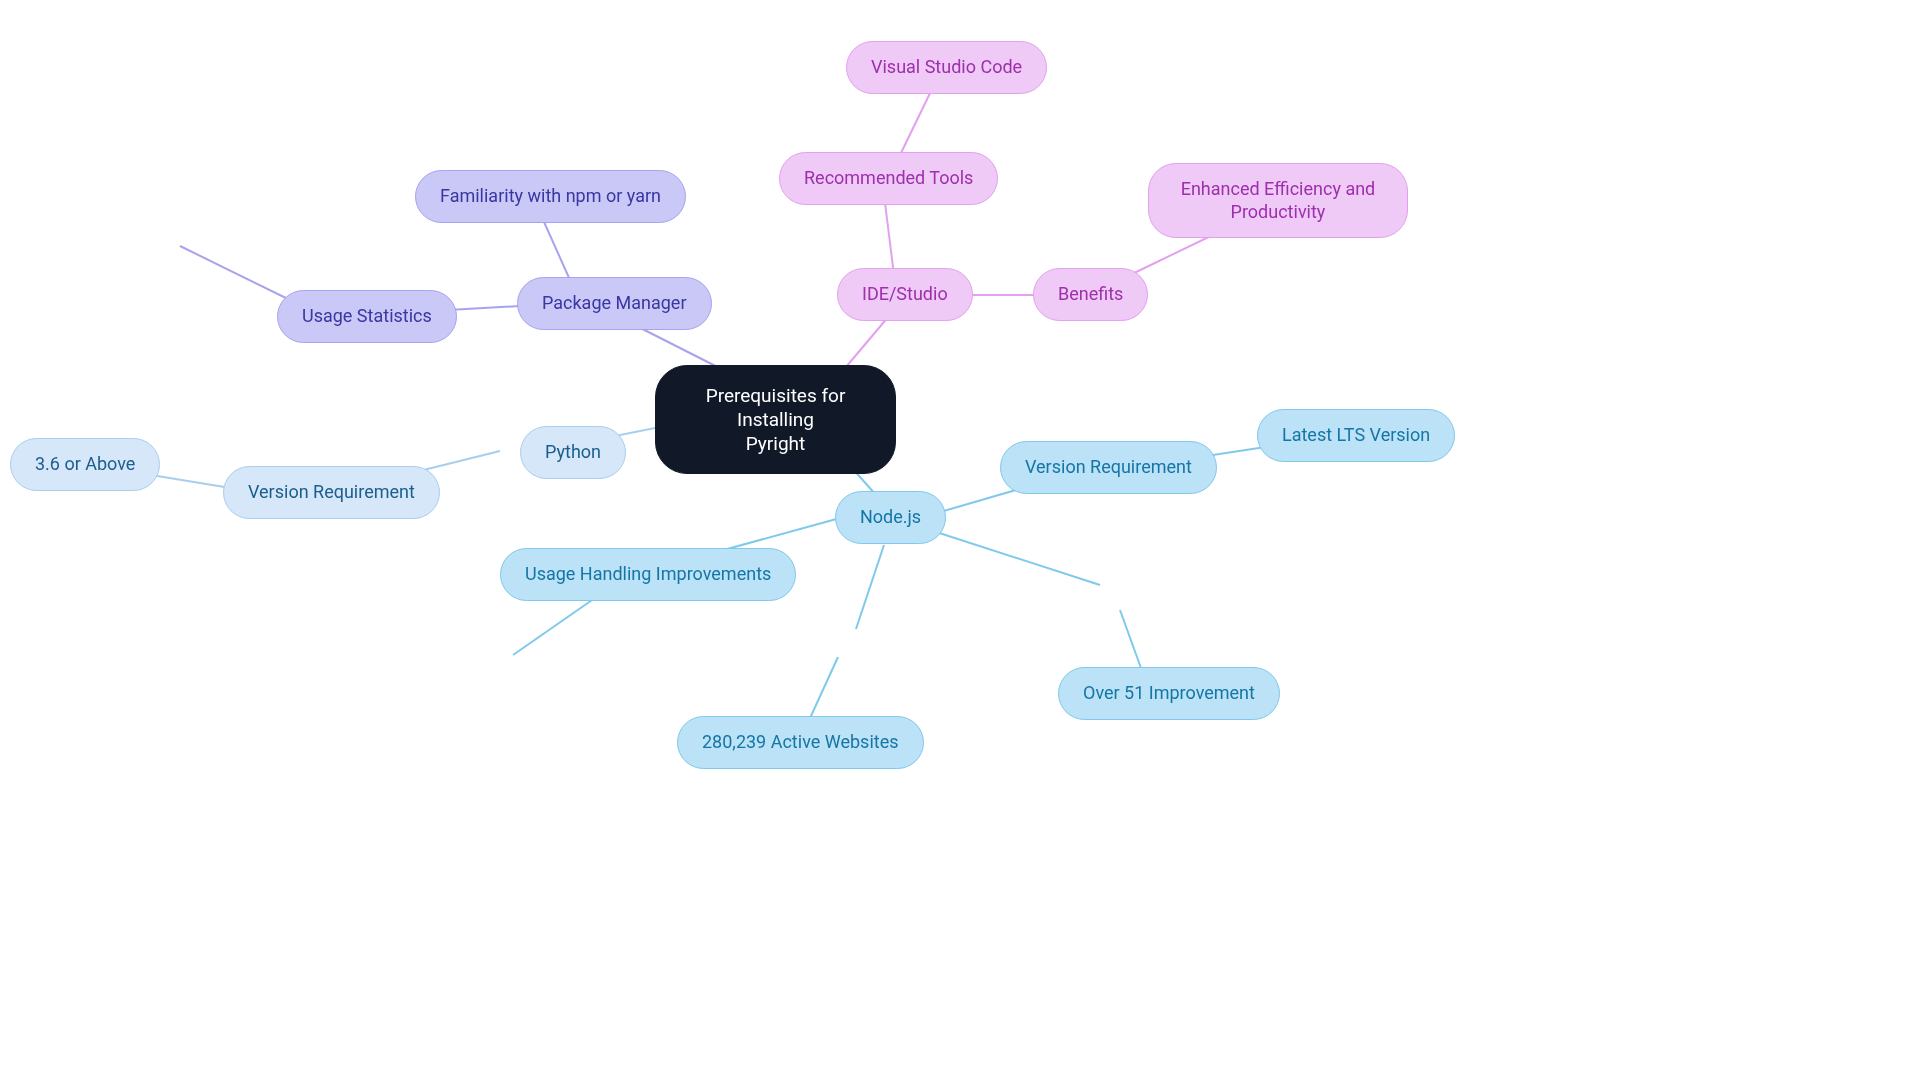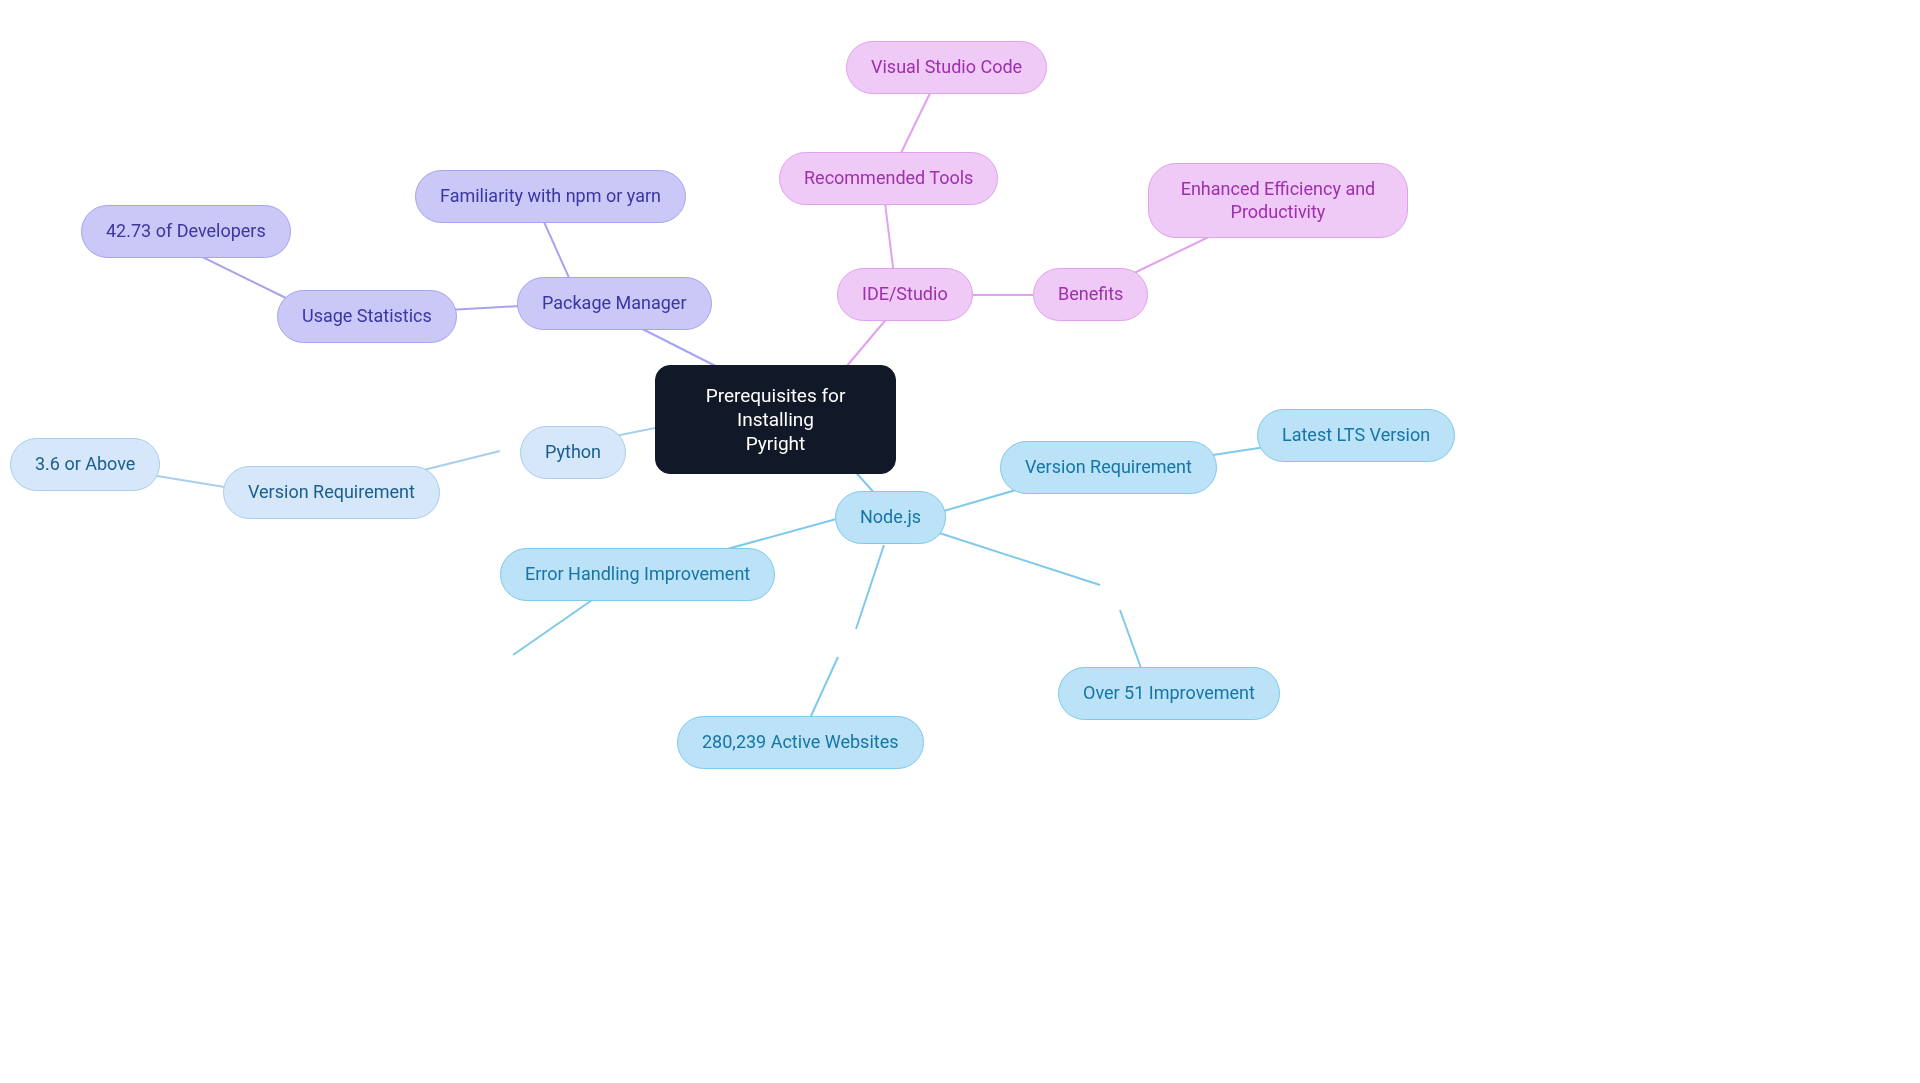--- a/index.html
+++ b/index.html
@@ -60,41 +60,40 @@
     <line x1="570" y1="280" x2="536" y2="204" stroke="#a7a3ee" stroke-width="2"></line>
     <line x1="520" y1="306" x2="360" y2="315" stroke="#a7a3ee" stroke-width="2"></line>
     <line x1="290" y1="300" x2="180" y2="246" stroke="#a7a3ee" stroke-width="2"></line>
 
     <line x1="894" y1="275" x2="884" y2="195" stroke="#e3a0ee" stroke-width="2"></line>
     <line x1="900" y1="155" x2="934" y2="85" stroke="#e3a0ee" stroke-width="2"></line>
     <line x1="950" y1="295" x2="1072" y2="295" stroke="#e3a0ee" stroke-width="2"></line>
     <line x1="1130" y1="275" x2="1248" y2="218" stroke="#e3a0ee" stroke-width="2"></line>
   </svg>
 
-  <div class="node root multiline" style="left:655px; top:365px; width:241px;border-radius:15px;">Prerequisites for Installing<br>Pyright</div>
+  <div class="node root multiline" style="left:655px; top:365px; width:241px;">Prerequisites for Installing<br>Pyright</div>
 
   <div class="node python" style="left:520px; top:426px;">Python</div>
   <div class="node python" style="left:223px; top:466px;">Version Requirement</div>
   <div class="node python" style="left:10px; top:438px;">3.6 or Above</div>
 
   <div class="node nodejs" style="left:835px; top:491px;">Node.js</div>
 
   <div class="node nodejs" style="left:1000px; top:441px;">Version Requirement</div>
   <div class="node nodejs" style="left:1257px; top:409px;">Latest LTS Version</div>
 
   <div class="node nodejs" style="left:1058px; top:667px;">Over 51 Improvement</div>
 
   <div class="node nodejs" style="left:677px; top:716px;">280,239 Active Websites</div>
 
-  <div class="node nodejs" style="left:500px; top:548px;">Error Handling Improvement</div>
+  <div class="node nodejs" style="left:500px; top:548px;">Usage Handling Improvements</div>
 
   <div class="node pkg" style="left:517px; top:277px;">Package Manager</div>
   <div class="node pkg" style="left:415px; top:170px;">Familiarity with npm or yarn</div>
   <div class="node pkg" style="left:277px; top:290px;">Usage Statistics</div>
-  <div class="node pkg" style="left:81px; top:205px;">42.73 of Developers</div>
 
   <div class="node ide" style="left:837px; top:268px;">IDE/Studio</div>
   <div class="node ide" style="left:779px; top:152px;">Recommended Tools</div>
   <div class="node ide" style="left:846px; top:41px;">Visual Studio Code</div>
   <div class="node ide" style="left:1033px; top:268px;">Benefits</div>
   <div class="node ide multiline" style="left:1140px; top:163px; width:276px;margin-left:8px;">Enhanced Efficiency and<br>Productivity</div>
 
 </div>
 
 </body></html>

